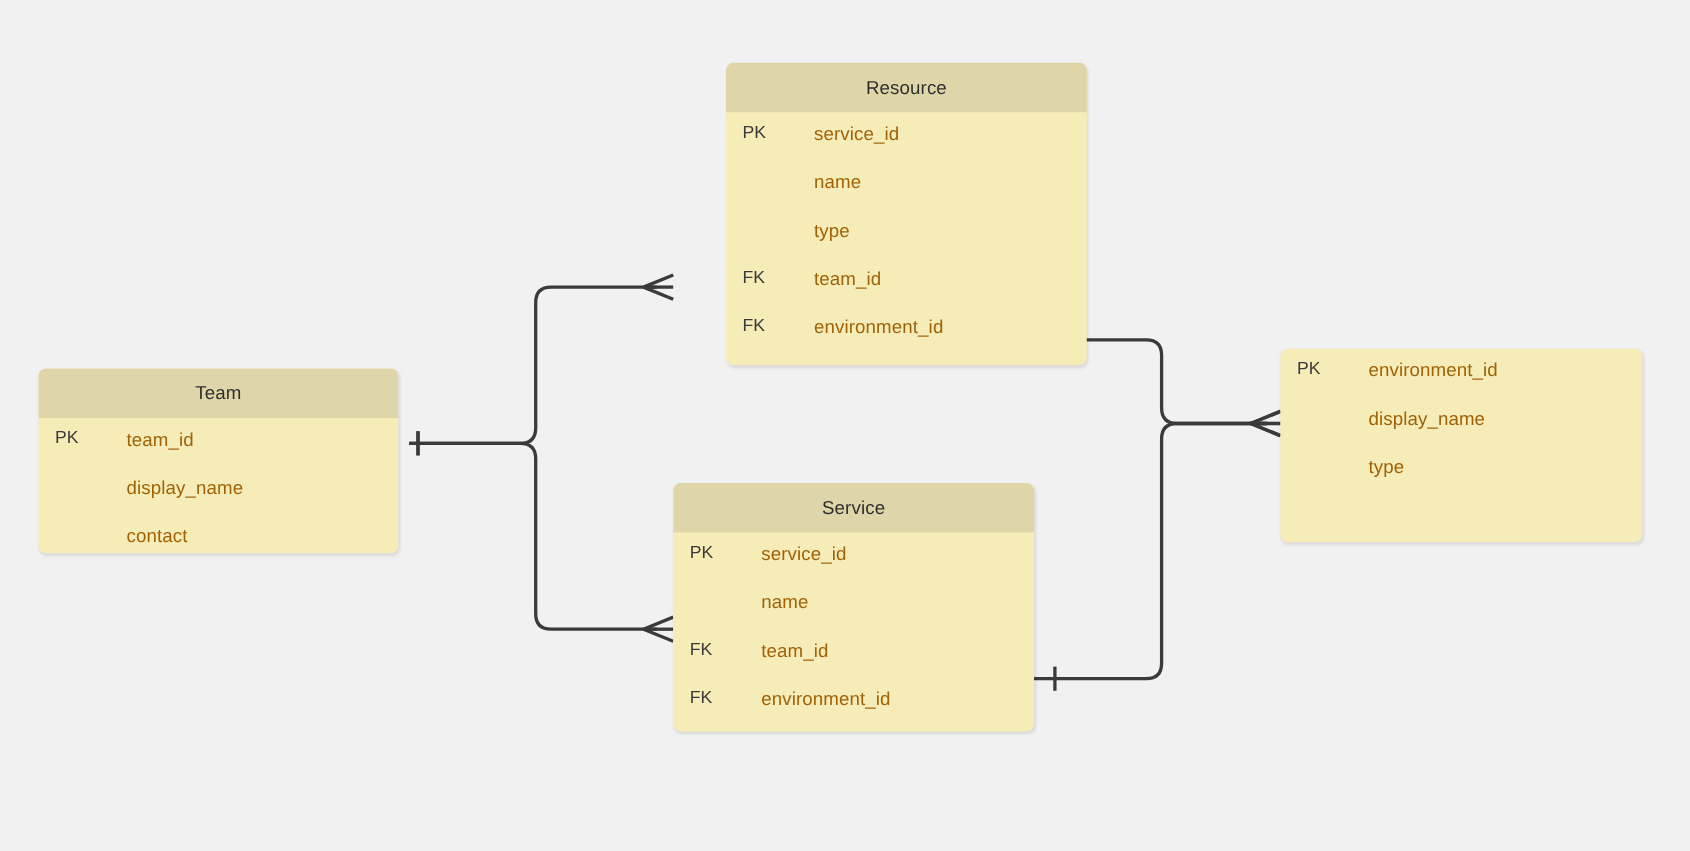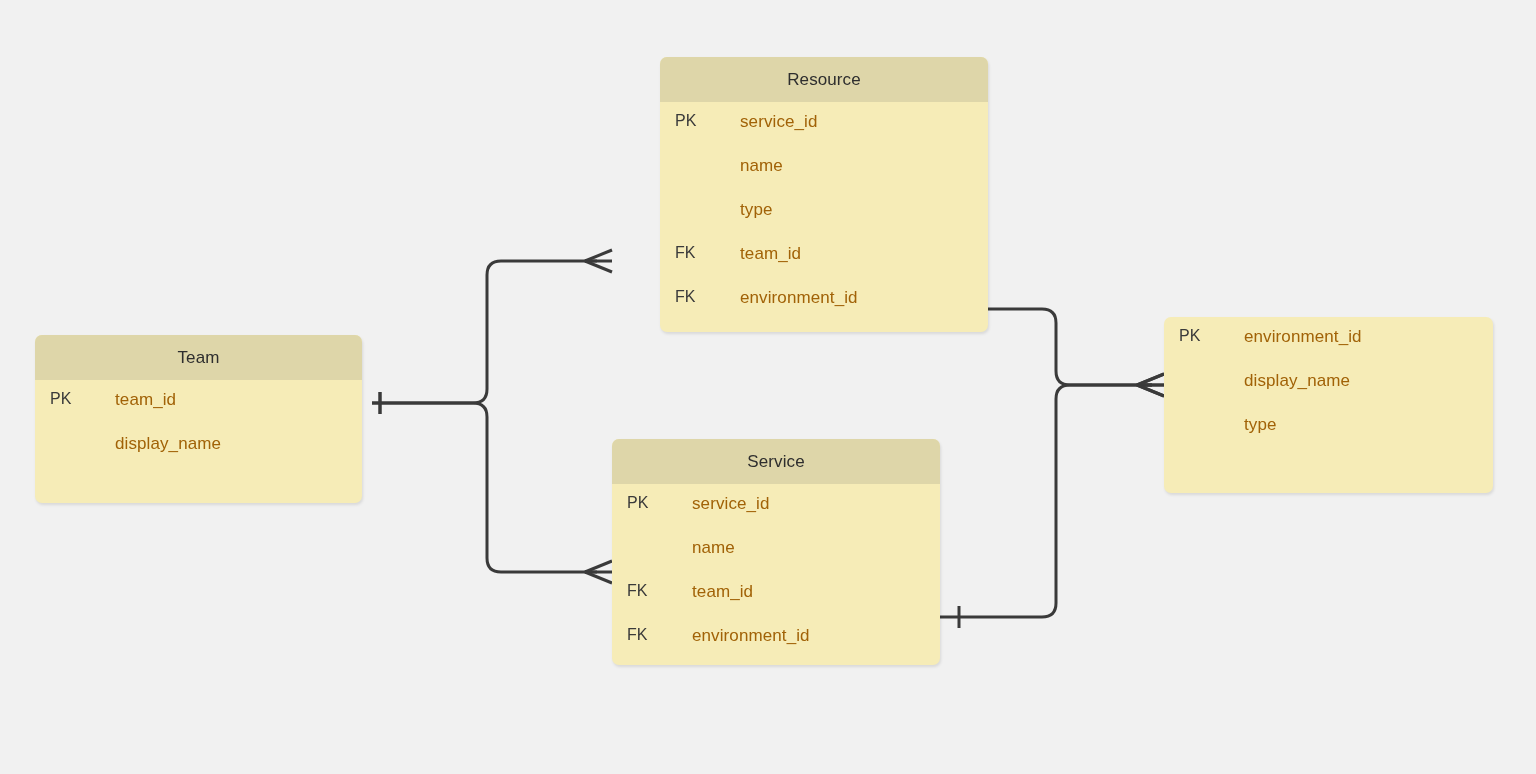--- a/index.html
+++ b/index.html
@@ -149,20 +149,24 @@
     </div>
     <div class="entity-body">
       <div class="attr-row">
         <div class="attr-key">PK</div>
         <div class="attr-name">team_id</div>
       </div>
       <div class="attr-row">
         <div class="attr-key"></div>
         <div class="attr-name">display_name</div>
       </div>
+      <div class="attr-row">
+        <div class="attr-key"></div>
+        <div class="attr-name">contact</div>
+      </div>
     </div>
   </div>
 
   <div class="entity" style="left: 612px; top: 415px; width: 328px; height: 226px; background: rgb(246, 236, 183); margin-top: 24px;">
     <div class="entity-header" style="background: rgb(222, 214, 169);">
       <div class="entity-title">Service</div>
     </div>
     <div class="entity-body">
       <div class="attr-row">
         <div class="attr-key">PK</div>

